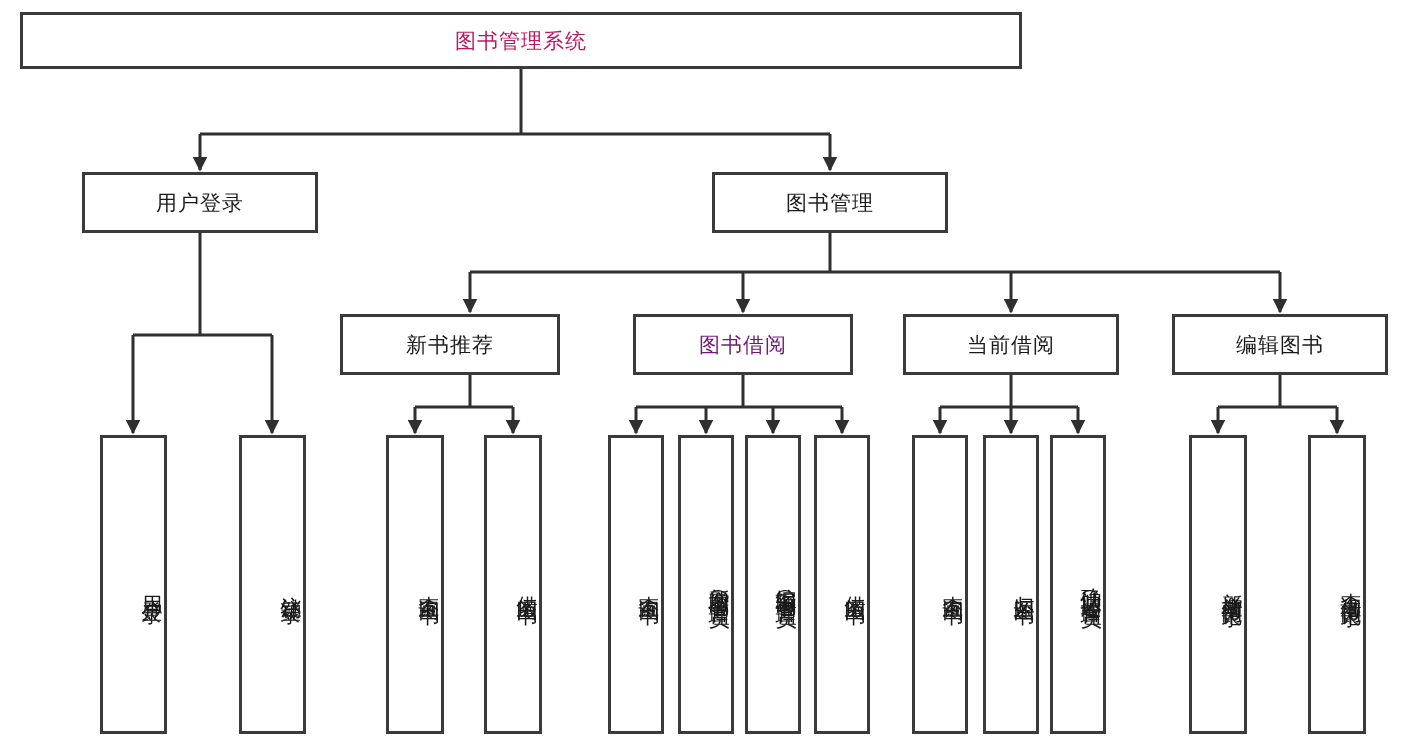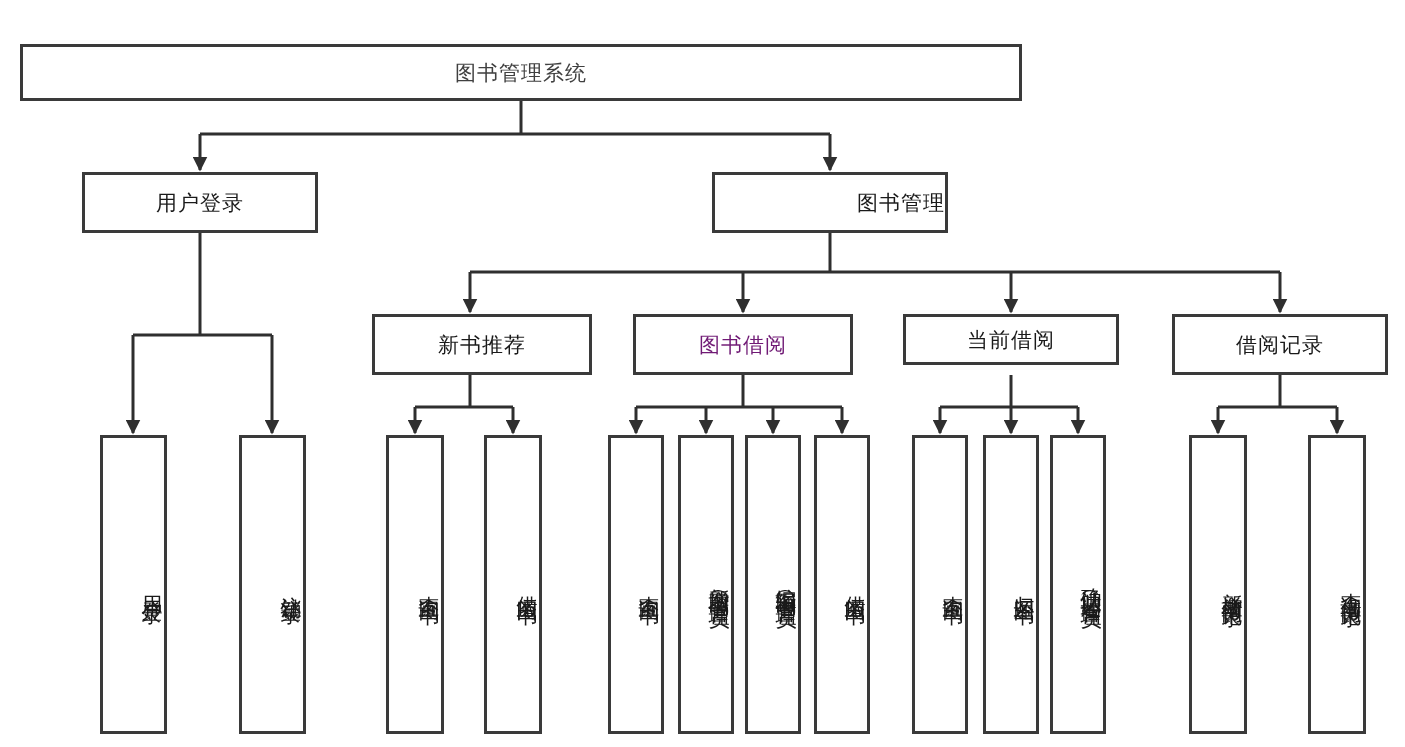--- a/index.html
+++ b/index.html
@@ -104,42 +104,42 @@
         <path d="M 940 407 L 940 433" marker-end="url(#arrow)"></path>
         <path d="M 1011 407 L 1011 433" marker-end="url(#arrow)"></path>
         <path d="M 1078 407 L 1078 433" marker-end="url(#arrow)"></path>
         <path d="M 1280 375 L 1280 407"></path>
         <path d="M 1218 407 L 1337 407"></path>
         <path d="M 1218 407 L 1218 433" marker-end="url(#arrow)"></path>
         <path d="M 1337 407 L 1337 433" marker-end="url(#arrow)"></path>
       </g>
   </svg>
 
-  <div class="node horiz" id="node-root" style="left: 20px; top: 12px; width: 1002px; height: 57px; border-color: rgb(58, 58, 58); color: #404040; margin-top: 32px;">
+  <div class="node horiz" id="node-root" style="left: 20px; top: 12px; width: 1002px; height: 57px; border-color: rgb(58, 58, 58); color: #be185d;">
     <span class="node-label">图书管理系统</span>
   </div>
 
   <div id="node-layer">
       <div class="node horiz" style="left: 82px; top: 172px; width: 236px; height: 61px; border-color: rgb(58, 58, 58); color: rgb(26, 26, 26);">
         <span class="node-label">用户登录</span>
       </div>
-      <div class="node horiz" style="left: 712px; top: 172px; width: 236px; height: 61px; border-color: rgb(58, 58, 58); color: rgb(26, 26, 26); justify-content: flex-end;">
+      <div class="node horiz" style="left: 712px; top: 172px; width: 236px; height: 61px; border-color: rgb(58, 58, 58); color: rgb(26, 26, 26);">
         <span class="node-label">图书管理</span>
       </div>
-      <div class="node horiz" style="left: 372px; top: 314px; width: 220px; height: 61px; border-color: rgb(58, 58, 58); color: rgb(26, 26, 26);">
+      <div class="node horiz" style="left: 340px; top: 314px; width: 220px; height: 61px; border-color: rgb(58, 58, 58); color: rgb(26, 26, 26);">
         <span class="node-label">新书推荐</span>
       </div>
       <div class="node horiz" style="left: 633px; top: 314px; width: 220px; height: 61px; border-color: rgb(58, 58, 58); color: #701a75;">
         <span class="node-label">图书借阅</span>
       </div>
-      <div class="node horiz" style="left: 903px; top: 314px; width: 216px; height: 51px; border-color: rgb(58, 58, 58); color: rgb(26, 26, 26);">
+      <div class="node horiz" style="left: 903px; top: 314px; width: 216px; height: 61px; border-color: rgb(58, 58, 58); color: rgb(26, 26, 26);">
         <span class="node-label">当前借阅</span>
       </div>
       <div class="node horiz" style="left: 1172px; top: 314px; width: 216px; height: 61px; border-color: rgb(58, 58, 58); color: rgb(26, 26, 26);">
-        <span class="node-label">借阅记录</span>
+        <span class="node-label">编辑图书</span>
       </div>
       <div class="node vert" style="left: 100px; top: 435px; width: 67px; height: 299px; border-color: rgb(58, 58, 58); color: rgb(26, 26, 26);">
         <span class="node-label">用户登录</span>
       </div>
       <div class="node vert" style="left: 239px; top: 435px; width: 67px; height: 299px; border-color: rgb(58, 58, 58); color: rgb(26, 26, 26);">
         <span class="node-label">注销登录</span>
       </div>
       <div class="node vert" style="left: 386px; top: 435px; width: 58px; height: 299px; border-color: rgb(58, 58, 58); color: rgb(26, 26, 26);">
         <span class="node-label">查询图书</span>
       </div>

